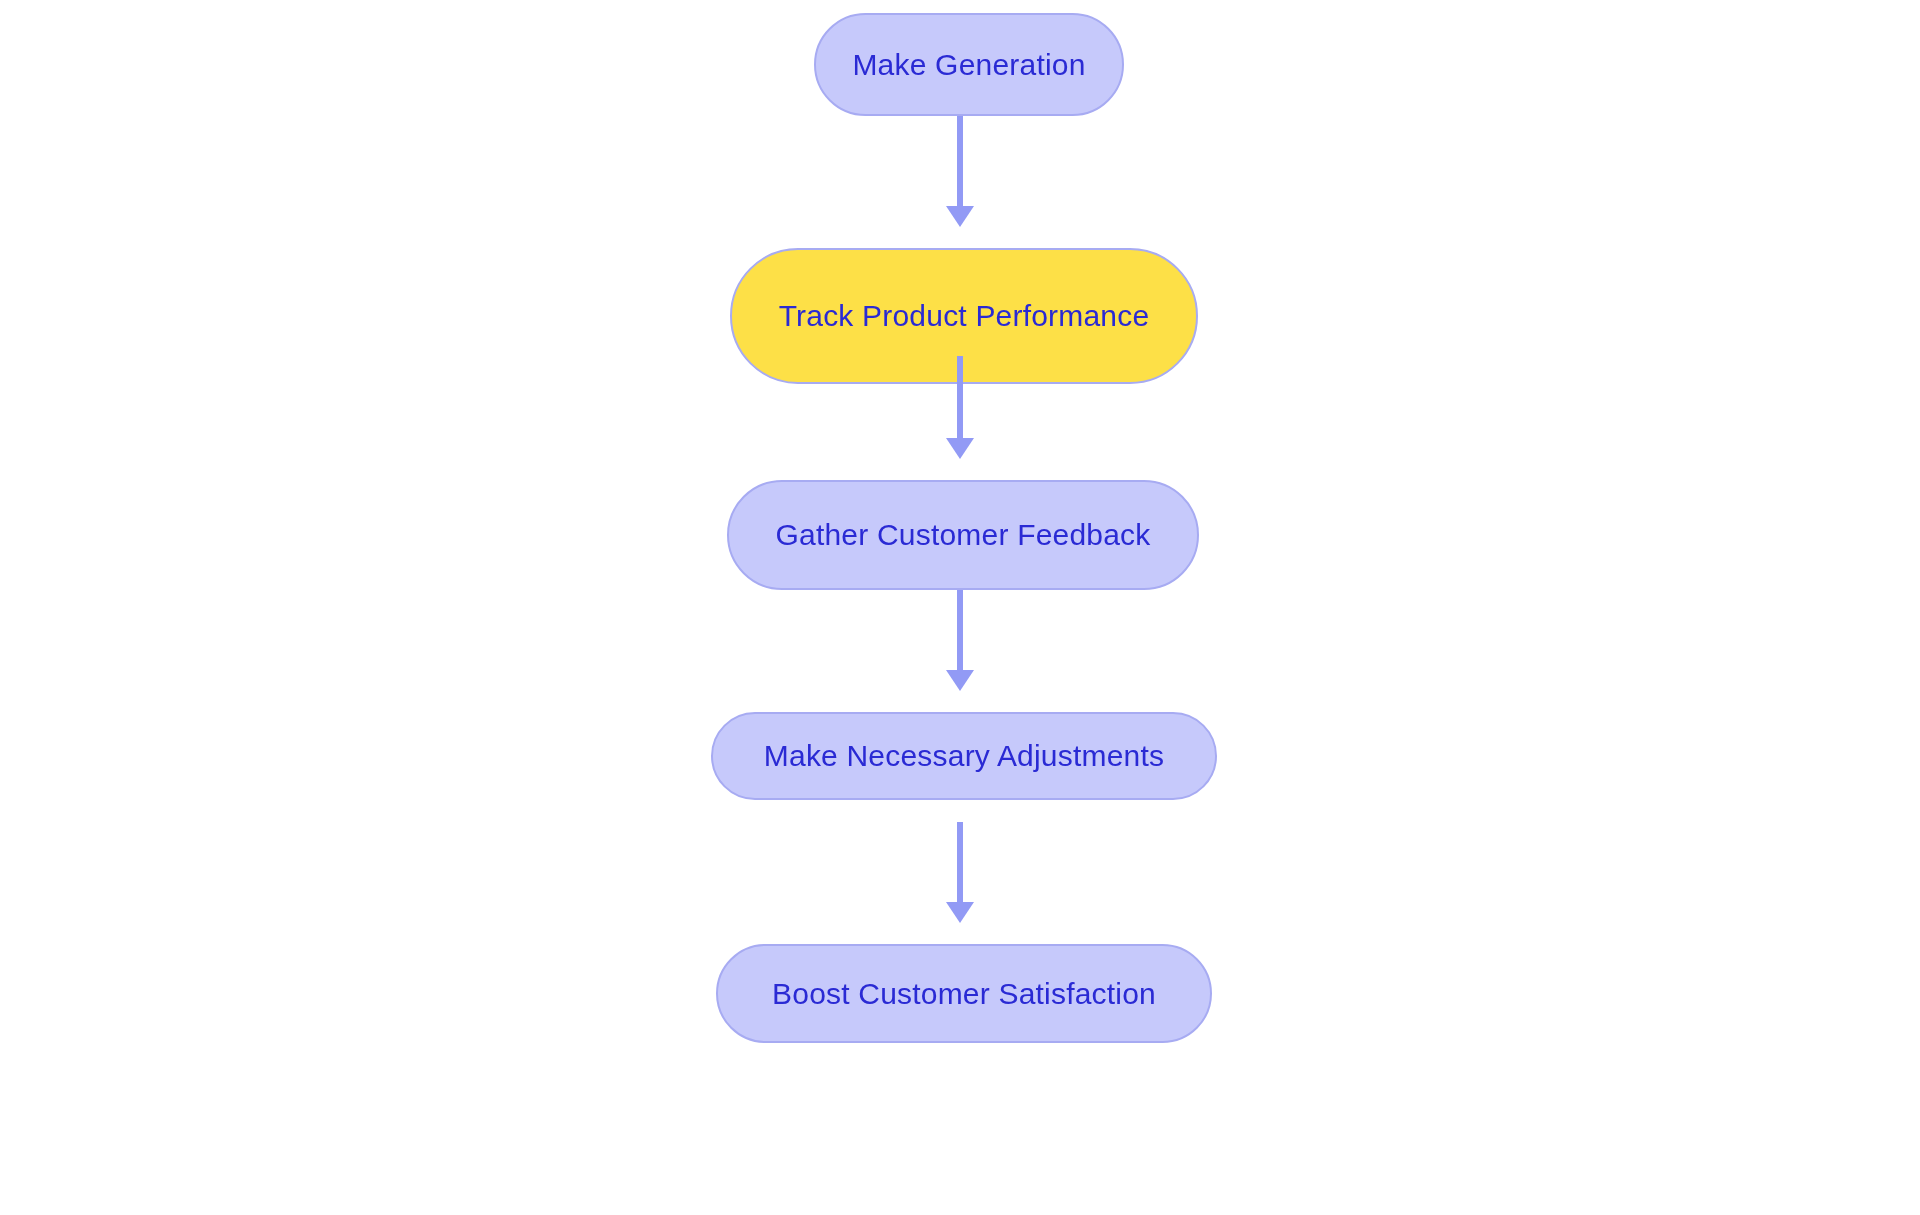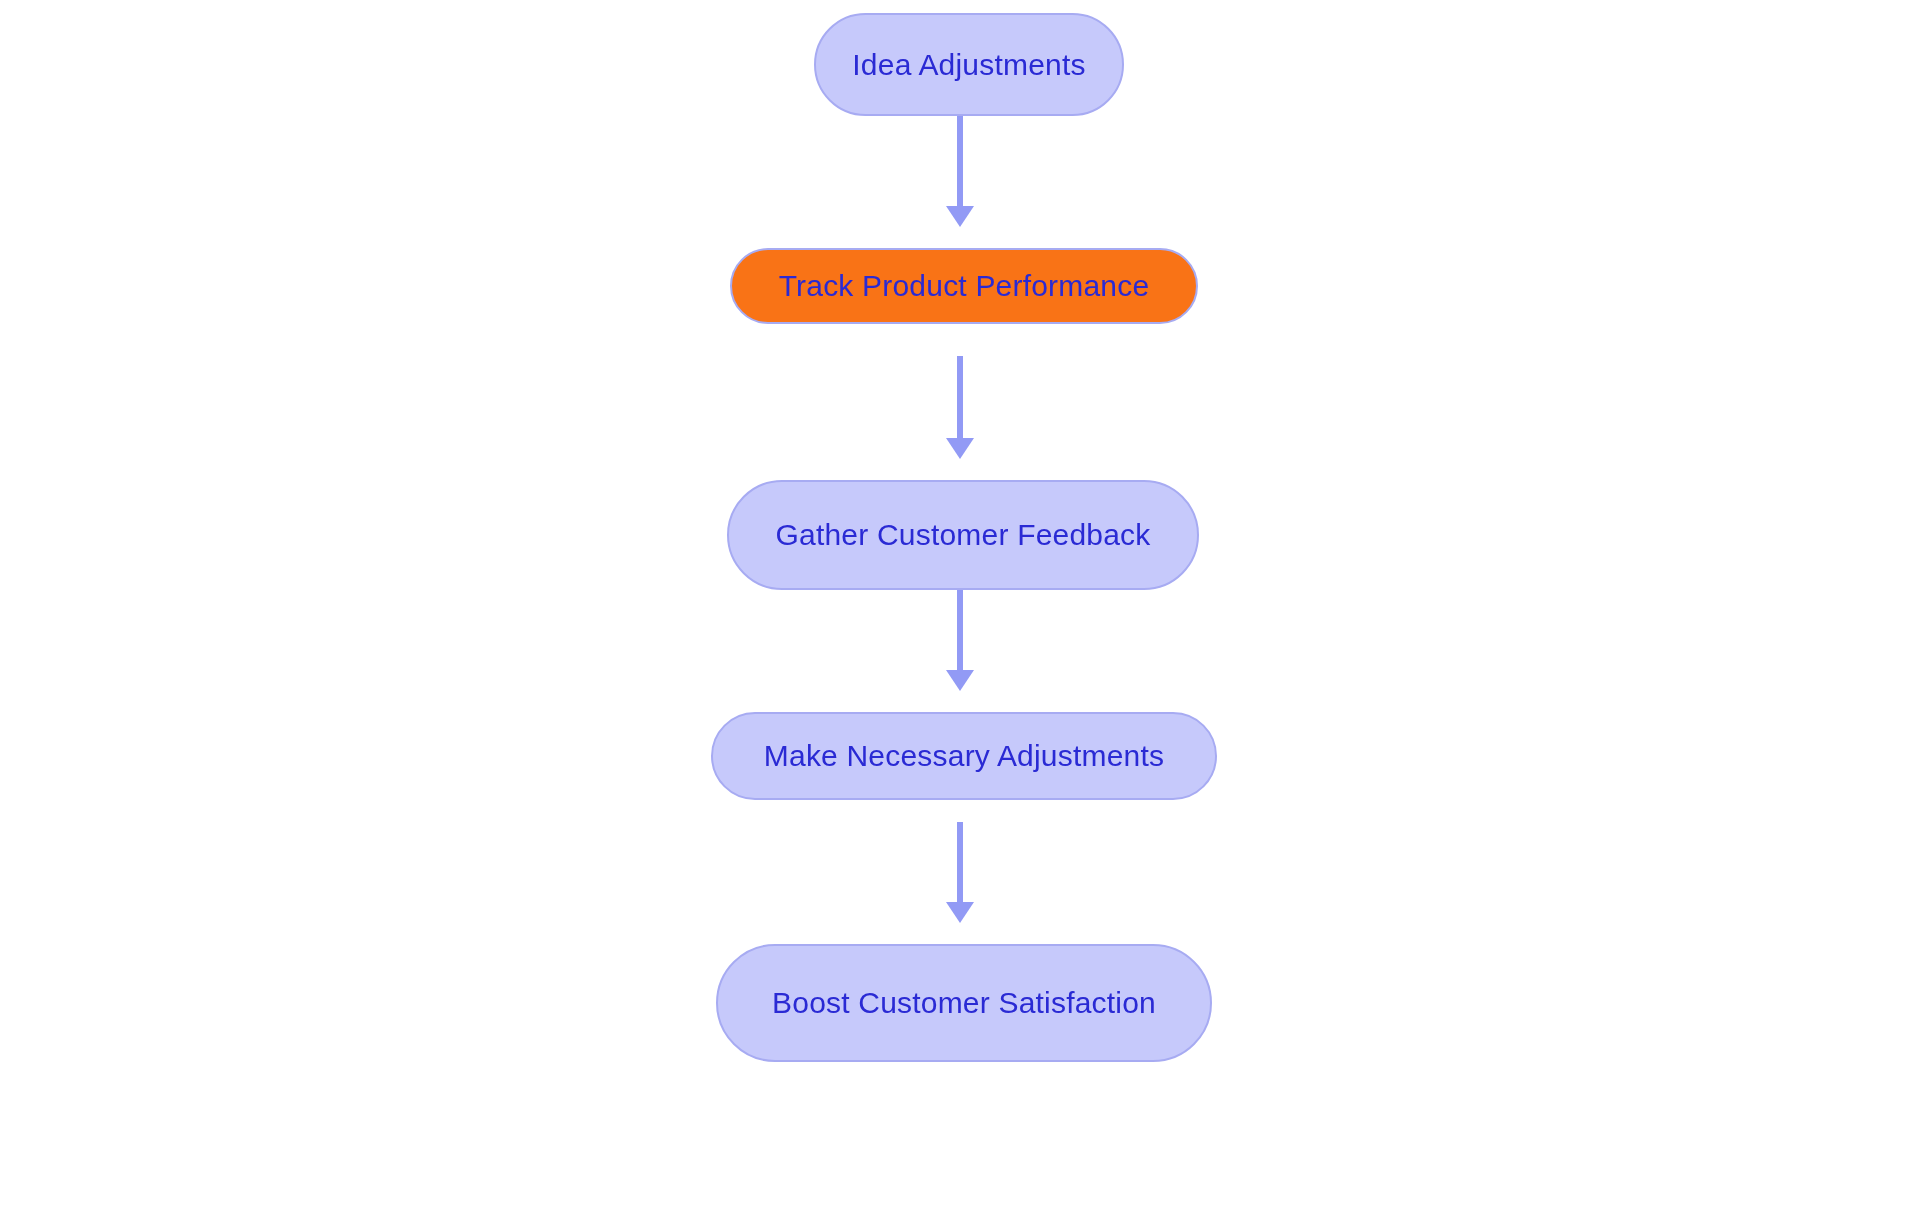--- a/index.html
+++ b/index.html
@@ -98,47 +98,47 @@
   }
 </style>
 </head>
 <body>
 
 <div id="canvas" style="background: rgb(255, 255, 255);">
 
   <div class="flow">
 
     <div class="node" id="node-0" style="left: 814px; top: 13px; width: 310px; height: 103px; background: rgb(198, 201, 251); border-color: rgb(167, 171, 242); color: rgb(42, 42, 212);">
-      <span class="node-label">Idea Adjustments</span>
+      <span class="node-label">Make Generation</span>
     </div>
 
     <div class="connector" id="conn-0" style="left: 957px; top: 116px; height: 90px; background: rgb(146, 154, 245);"></div>
     <div class="arrowhead" id="arrow-0" style="left: 946px; top: 206px; border-top-color: rgb(146, 154, 245);"></div>
 
-    <div class="node" id="node-1" style="left: 730px; top: 248px; width: 468px; height: 76px; background: #f97316; border-color: rgb(167, 171, 242); color: rgb(42, 42, 212);">
+    <div class="node" id="node-1" style="left: 730px; top: 248px; width: 468px; height: 136px; background: #fde047; border-color: rgb(167, 171, 242); color: rgb(42, 42, 212);">
       <span class="node-label">Track Product Performance</span>
     </div>
 
     <div class="connector" id="conn-1" style="left: 957px; top: 356px; height: 82px; background: rgb(146, 154, 245);"></div>
     <div class="arrowhead" id="arrow-1" style="left: 946px; top: 438px; border-top-color: rgb(146, 154, 245);"></div>
 
     <div class="node" id="node-2" style="left: 727px; top: 480px; width: 472px; height: 110px; background: rgb(198, 201, 251); border-color: rgb(167, 171, 242); color: rgb(42, 42, 212);">
       <span class="node-label">Gather Customer Feedback</span>
     </div>
 
     <div class="connector" id="conn-2" style="left: 957px; top: 590px; height: 80px; background: rgb(146, 154, 245);"></div>
     <div class="arrowhead" id="arrow-2" style="left: 946px; top: 670px; border-top-color: rgb(146, 154, 245);"></div>
 
     <div class="node" id="node-3" style="left: 711px; top: 712px; width: 506px; height: 88px; background: rgb(198, 201, 251); border-color: rgb(167, 171, 242); color: rgb(42, 42, 212);">
       <span class="node-label">Make Necessary Adjustments</span>
     </div>
 
     <div class="connector" id="conn-3" style="left: 957px; top: 822px; height: 80px; background: rgb(146, 154, 245);"></div>
     <div class="arrowhead" id="arrow-3" style="left: 946px; top: 902px; border-top-color: rgb(146, 154, 245);"></div>
 
-    <div class="node" id="node-4" style="left: 716px; top: 944px; width: 496px; height: 118px; background: rgb(198, 201, 251); border-color: rgb(167, 171, 242); color: rgb(42, 42, 212);">
+    <div class="node" id="node-4" style="left: 716px; top: 944px; width: 496px; height: 99px; background: rgb(198, 201, 251); border-color: rgb(167, 171, 242); color: rgb(42, 42, 212);">
       <span class="node-label">Boost Customer Satisfaction</span>
     </div>
 
   </div>
 
 
 </div>
 
 </body></html>

